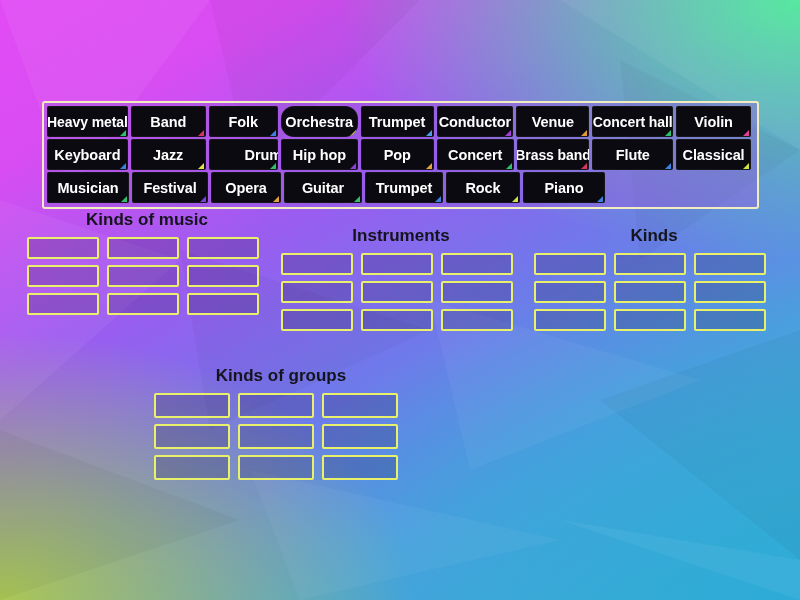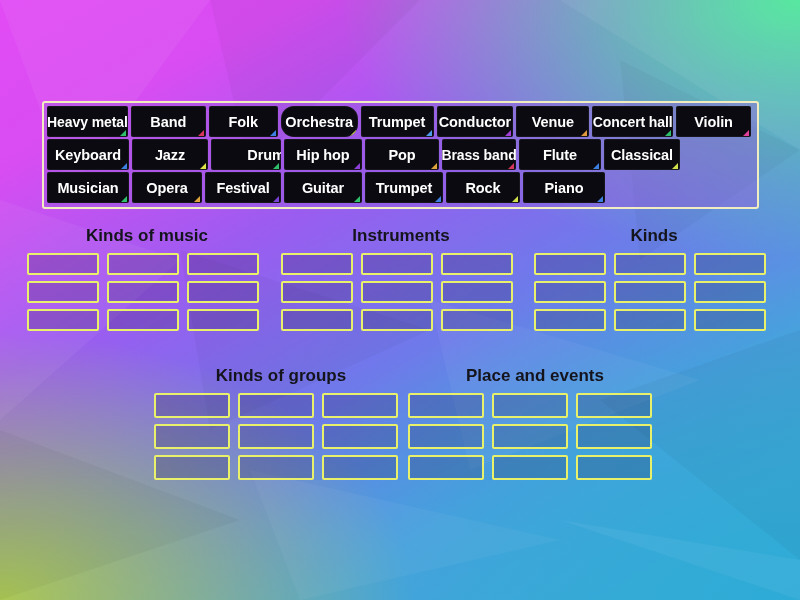--- a/index.html
+++ b/index.html
@@ -175,67 +175,71 @@
           <span class="corner" style="color: rgb(47, 191, 106);"></span>
         </div>
         <div class="tile" style="width: 78px;">
           <span>Hip hop</span>
           <span class="corner" style="color: rgb(140, 63, 214);"></span>
         </div>
         <div class="tile" style="width: 74px;">
           <span>Pop</span>
           <span class="corner" style="color: rgb(224, 164, 61);"></span>
         </div>
+        <div class="tile" style="width: 78px;">
+          <span>Concert</span>
+          <span class="corner" style="color: rgb(47, 191, 106);"></span>
+        </div>
         <div class="tile small" style="width: 74px;">
           <span>Brass band</span>
           <span class="corner" style="color: rgb(214, 54, 92);"></span>
         </div>
         <div class="tile" style="width: 82px;">
           <span>Flute</span>
           <span class="corner" style="color: rgb(61, 127, 224);"></span>
         </div>
         <div class="tile" style="width: 76px;">
           <span>Classical</span>
           <span class="corner" style="color: rgb(207, 224, 74);"></span>
         </div>
       </div>
       <div class="tray-row">
         <div class="tile" style="width: 82px;">
           <span>Musician</span>
           <span class="corner" style="color: rgb(47, 191, 106);"></span>
         </div>
+        <div class="tile" style="width: 76px;">
+          <span>Festival</span>
+          <span class="corner" style="color: rgb(122, 63, 214);"></span>
+        </div>
         <div class="tile" style="width: 70px;">
           <span>Opera</span>
           <span class="corner" style="color: rgb(224, 164, 61);"></span>
         </div>
-        <div class="tile" style="width: 76px;">
-          <span>Festival</span>
-          <span class="corner" style="color: rgb(122, 63, 214);"></span>
-        </div>
         <div class="tile" style="width: 78px;">
           <span>Guitar</span>
           <span class="corner" style="color: rgb(47, 191, 106);"></span>
         </div>
         <div class="tile" style="width: 78px;">
           <span>Trumpet</span>
           <span class="corner" style="color: rgb(61, 127, 224);"></span>
         </div>
         <div class="tile" style="width: 74px;">
           <span>Rock</span>
           <span class="corner" style="color: rgb(207, 224, 74);"></span>
         </div>
         <div class="tile" style="width: 82px;">
           <span>Piano</span>
           <span class="corner" style="color: rgb(61, 127, 224);"></span>
         </div>
         <div class="tile empty" style="width: 76px;"></div>
       </div>
     </div>
 
-  <div class="group" style="left:27px; top:226px; width:240px;">
+  <div class="group" style="left:27px; top:210px; width:240px;">
     <div class="group-title">Kinds of music</div>
     <div class="slot-grid">
         <div class="slot-row">
           <div class="slot" style="border-color: rgb(233, 240, 106);"></div>
           <div class="slot" style="border-color: rgb(233, 240, 106);"></div>
           <div class="slot" style="border-color: rgb(233, 240, 106);"></div>
         </div>
         <div class="slot-row">
           <div class="slot" style="border-color: rgb(233, 240, 106);"></div>
           <div class="slot" style="border-color: rgb(233, 240, 106);"></div>
@@ -305,34 +309,14 @@
           <div class="slot" style="border-color: rgb(233, 240, 106);"></div>
         </div>
         <div class="slot-row">
           <div class="slot" style="border-color: rgb(233, 240, 106);"></div>
           <div class="slot" style="border-color: rgb(233, 240, 106);"></div>
           <div class="slot" style="border-color: rgb(233, 240, 106);"></div>
         </div>
       </div>
   </div>
 
-  <div class="group wide" style="left:408px; top:366px; width:254px;">
-    <div class="group-title">Place and events</div>
-    <div class="slot-grid">
-        <div class="slot-row">
-          <div class="slot" style="border-color: rgb(233, 240, 106);"></div>
-          <div class="slot" style="border-color: rgb(233, 240, 106);"></div>
-          <div class="slot" style="border-color: rgb(233, 240, 106);"></div>
-        </div>
-        <div class="slot-row">
-          <div class="slot" style="border-color: rgb(233, 240, 106);"></div>
-          <div class="slot" style="border-color: rgb(233, 240, 106);"></div>
-          <div class="slot" style="border-color: rgb(233, 240, 106);"></div>
-        </div>
-        <div class="slot-row">
-          <div class="slot" style="border-color: rgb(233, 240, 106);"></div>
-          <div class="slot" style="border-color: rgb(233, 240, 106);"></div>
-          <div class="slot" style="border-color: rgb(233, 240, 106);"></div>
-        </div>
-      </div>
-  </div>
 
 </div>
 
 </body></html>

